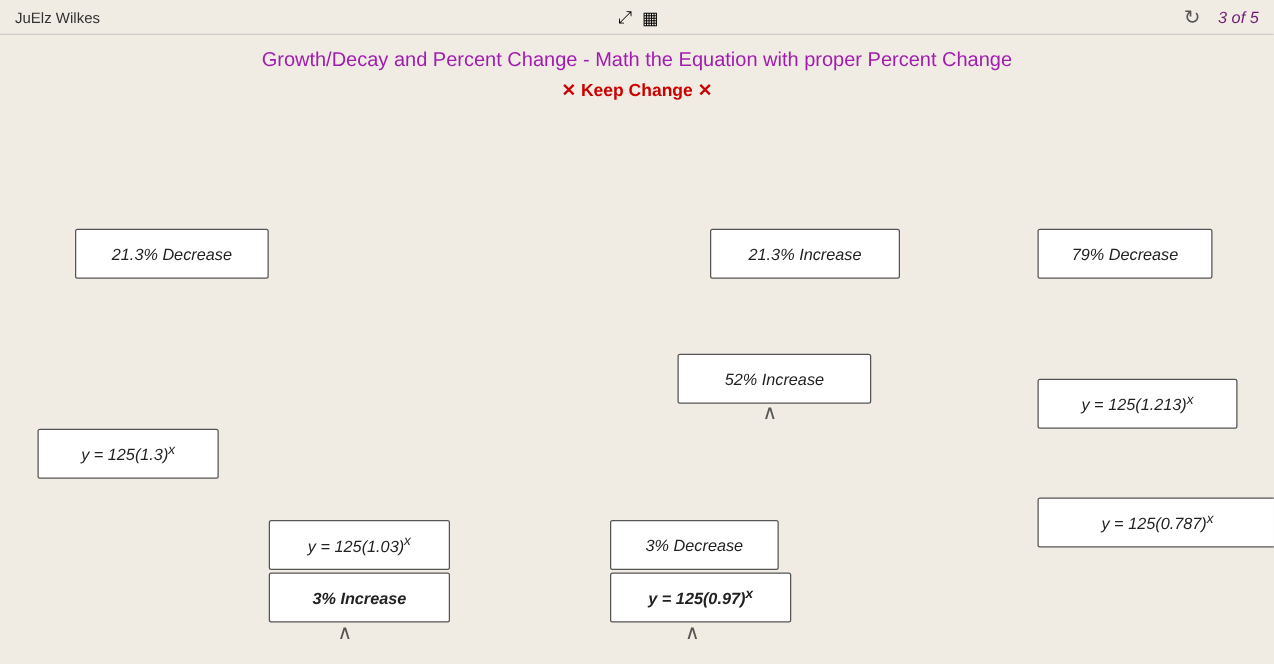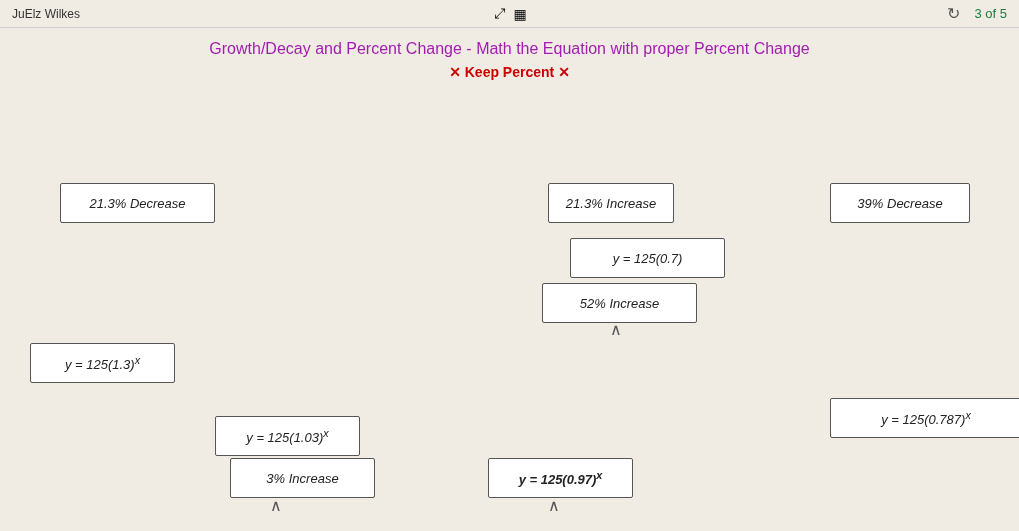--- a/index.html
+++ b/index.html
@@ -38,21 +38,22 @@
     }
 
     .top-bar-right {
       display: flex;
       align-items: center;
       gap: 8px;
     }
 
     .progress-text {
       font-size: 13px;
-      color: #15803d;
+      color: #701a75;
+      font-style: italic;
     }
 
     .icon-btn {
       cursor: pointer;
       font-size: 16px;
       color: #555;
       background: none;
       border: none;
       padding: 2px 6px;
     }
@@ -127,61 +128,64 @@
     <span class="progress-text">3 of 5</span>
   </div>
 </div>
 
 <div class="main-content">
 
   <div class="page-title">Growth/Decay and Percent Change - Math the Equation with proper Percent Change</div>
 
   <div class="keep-trying">
     <span style="color:#cc0000; font-weight:bold;">✕</span>
-    <span>Keep Percent</span>
+    <span>Keep Change</span>
     <span style="color:#cc0000; font-weight:bold;">✕</span>
   </div>
 
   <div class="card card-italic" style="top:155px; left:60px; width:155px; height:40px; position:absolute;">
     <span>21.3% Decrease</span>
   </div>
 
-  <div class="card card-italic" style="top:155px; left:548px; width:126px; height:40px; position:absolute;">
+  <div class="card card-italic" style="top:155px; left:568px; width:152px; height:40px; position:absolute;">
     <span>21.3% Increase</span>
   </div>
 
   <div class="card card-italic" style="top:155px; left:830px; width:140px; height:40px; position:absolute;">
-    <span>39% Decrease</span>
+    <span>79% Decrease</span>
   </div>
 
-  <div class="card card-math" style="top:210px; left:570px; width:155px; height:40px; position:absolute;">
-    <span>y = 125(0.7)</span>
-  </div>
 
   <div class="card card-italic" style="top:255px; left:542px; width:155px; height:40px; position:absolute;">
     <span>52% Increase</span>
   </div>
 
   <div class="caret-up" style="top:292px; left:610px;">∧</div>
 
+  <div class="card card-math" style="top:275px; left:830px; width:160px; height:40px; position:absolute;">
+    <span>y = 125(1.213)<sup>x</sup></span>
+  </div>
 
   <div class="card card-math" style="top:315px; left:30px; width:145px; height:40px; position:absolute;text-align:center;">
     <span>y = 125(1.3)<sup>x</sup></span>
   </div>
 
   <div class="card card-math" style="top:370px; left:830px; width:192px; height:40px; position:absolute;">
     <span>y = 125(0.787)<sup>x</sup></span>
   </div>
 
   <div class="card card-math" style="top:388px; left:215px; width:145px; height:40px; position:absolute;">
     <span>y = 125(1.03)<sup>x</sup></span>
   </div>
 
+  <div class="card card-italic" style="top:388px; left:488px; width:135px; height:40px; position:absolute;">
+    <span>3% Decrease</span>
+  </div>
 
-  <div class="card card-italic" style="top:430px; left:230px; width:145px; height:40px; position:absolute;">
+  <div class="card card-italic" style="top:430px; left:215px; width:145px; height:40px; position:absolute;font-weight:bold;">
     <span>3% Increase</span>
   </div>
 
   <div class="caret-up" style="top:468px; left:270px;">∧</div>
 
   <div class="card card-math" style="top:430px; left:488px; width:145px; height:40px; position:absolute;font-weight:bold;">
     <span>y = 125(0.97)<sup>x</sup></span>
   </div>
 
   <div class="caret-up" style="top:468px; left:548px;">∧</div>

